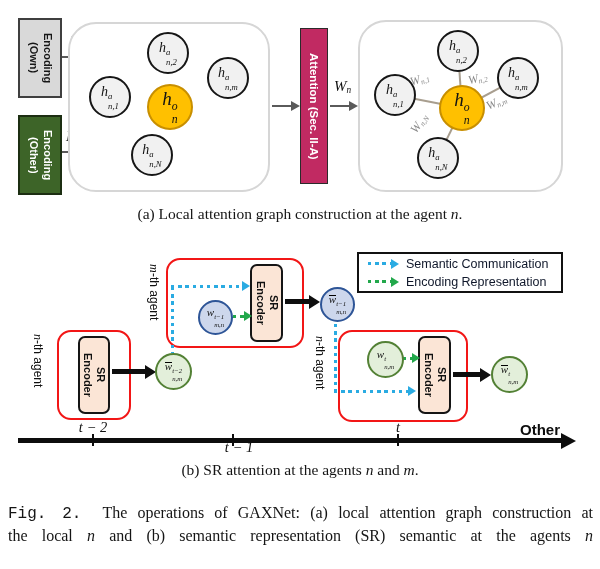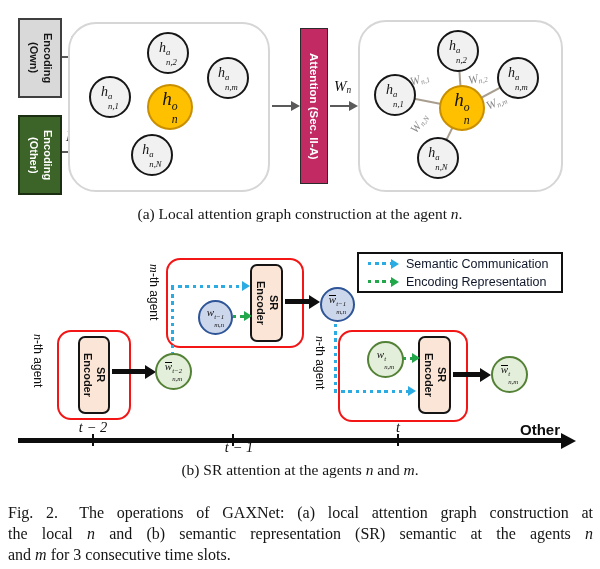--- a/index.html
+++ b/index.html
@@ -81,21 +81,21 @@
   .tick{width:2.4px;height:12px;background:#0d0d0d;}
   .ticklabel{font-family:"Liberation Serif",serif;font-style:italic;font-size:14.5px;text-align:center;color:#111;}
   .timelabel{font-weight:bold;font-size:15px;text-align:right;color:#0d0d0d;}
 
   
   .subcap{width:600px;text-align:center;font-family:"Liberation Serif",serif;font-size:15.5px;color:#151515;}
   .subcap .it{font-style:italic;}
   .figcap{font-family:"Liberation Serif",serif;font-size:16px;line-height:21px;color:#151515;}
   .figcap .it{font-style:italic;}
   .cap-line.j{text-align:justify;text-align-last:justify;}
-  .figlabel{margin-right:21px;}
+  .figlabel{margin-right:21px;font-family:Liberation Mono, monospace;}
 </style>
 </head>
 <body>
 
 <div class="page">
 
   <div class="abs encbox gray" style="left:18px;top:18px;width:44px;height:80px;">
     <span class="vtext">
         <span class="vline">Encoding</span>
         <span class="vline">(Own)</span>
@@ -318,16 +318,15 @@
   <div class="abs ticklabel" style="left:70px;top:419px;width:46px;font-style:italic;">t − 2</div>
   <div class="abs ticklabel" style="left:216px;top:419px;width:46px;margin-top:20px;">t − 1</div>
   <div class="abs ticklabel" style="left:375px;top:419px;width:46px;">t</div>
   <div class="abs timelabel" style="left:500px;top:421px;width:60px;">Other</div>
 
   <div class="abs subcap" style="left:0;top:461px;"><span>(b) SR attention at the agents </span><span class="it">n</span><span> and </span><span class="it">m</span><span>.</span></div>
 
   <div class="abs figcap" style="left:8px;top:502px;width:585px;">
     <div class="cap-line j"><span class="figlabel">Fig. 2.</span><span>The operations of GAXNet: (a) local attention graph construction at</span></div>
     <div class="cap-line j"><span>the local </span><span class="it">n</span><span> and (b) semantic representation (SR) semantic at the agents </span><span class="it">n</span></div>
-    <div class="cap-line"><span>and </span><span class="it">m</span><span> for 3 consecutive time slots.</span></div>
   </div>
 
 </div>
 
 </body></html>

